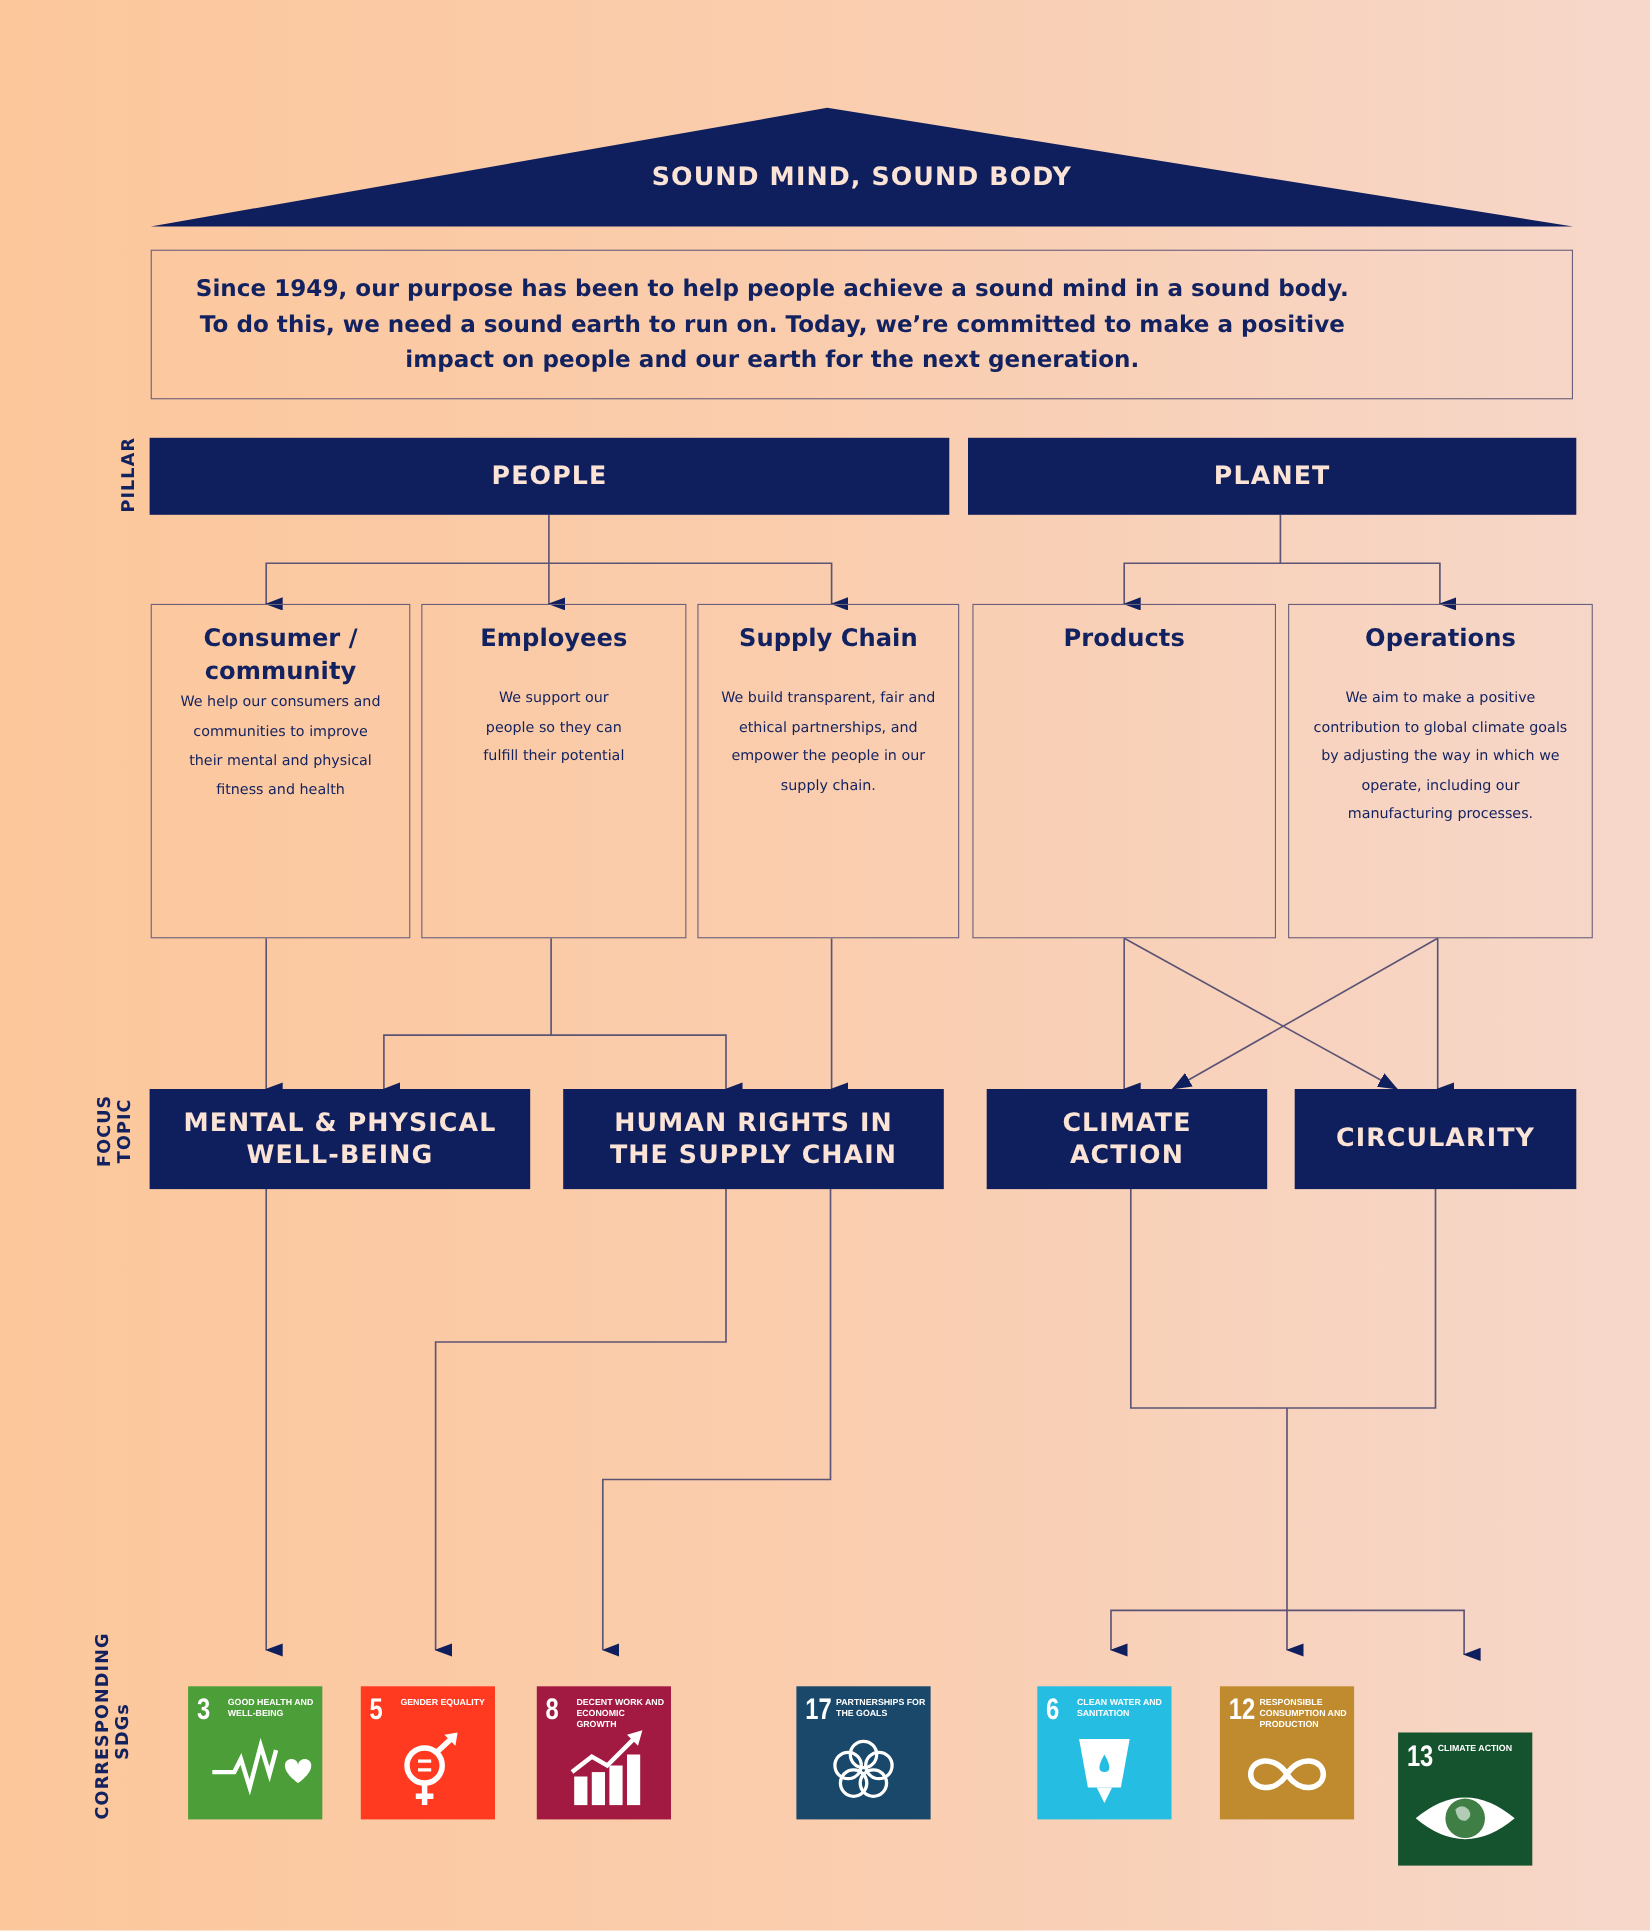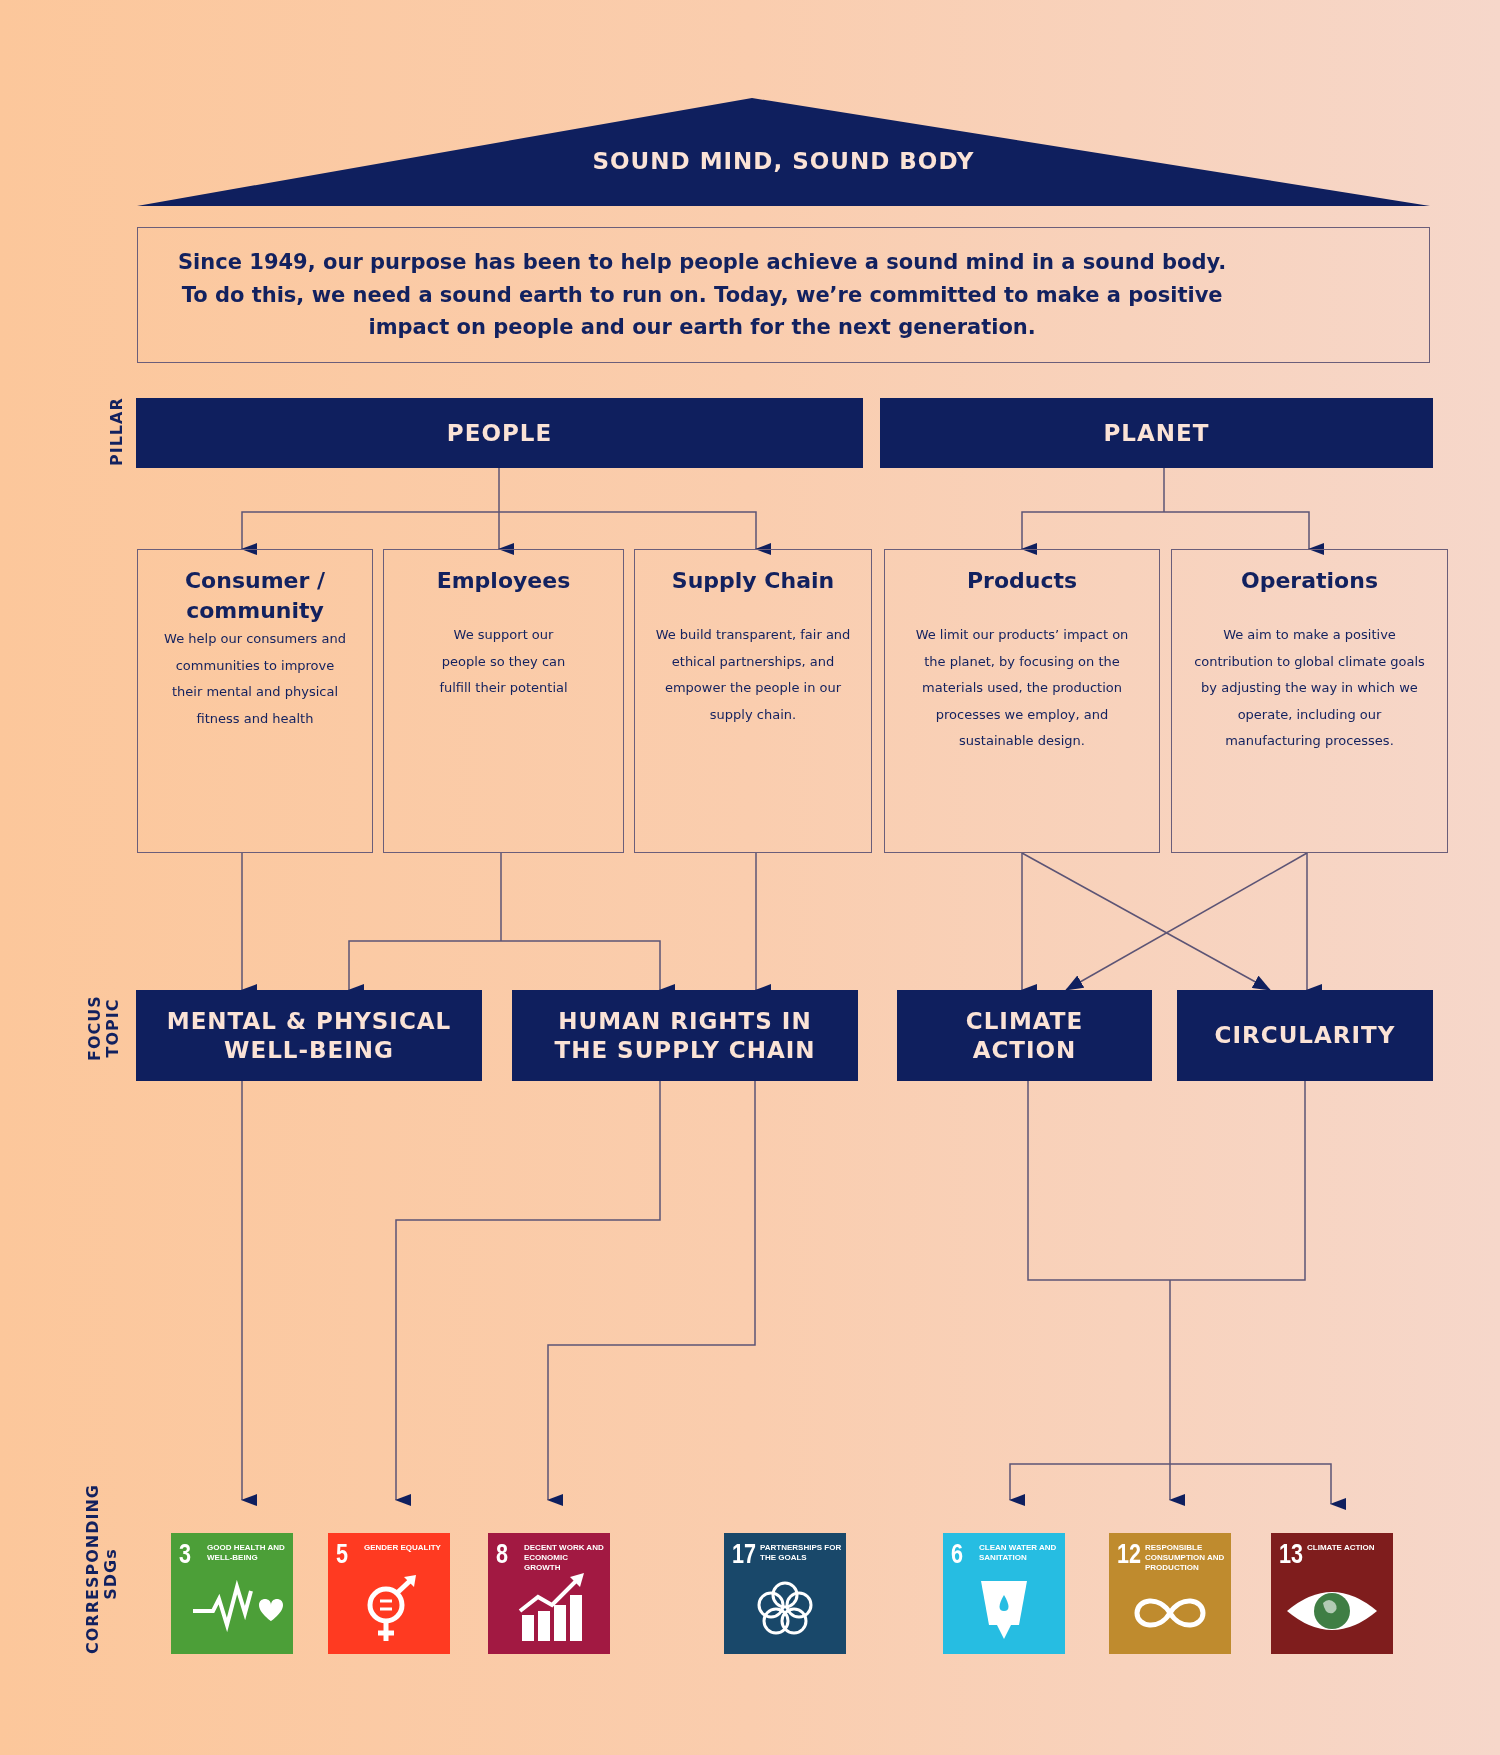--- a/index.html
+++ b/index.html
@@ -98,21 +98,20 @@
   <p style="padding:0 48px;">We support our people so they can fulfill their potential</p>
 </div>
 <div class="abs card" style="left:634px;width:238px;">
   <h3>Supply Chain</h3>
   <div class="gap"></div>
   <p style="padding:0 2px;">We build transparent, fair and ethical partnerships, and empower the people in our supply chain.</p>
 </div>
 <div class="abs card" style="left:884px;width:276px;">
   <h3>Products</h3>
   <div class="gap"></div>
-  <p style="padding:0 14px;">We limit our products’ impact on the planet, by focusing on the materials used, the production processes we employ, and sustainable design.</p>
 </div>
 <div class="abs card" style="left:1171px;width:277px;">
   <h3>Operations</h3>
   <div class="gap"></div>
   <p style="padding:0 10px;">We aim to make a positive contribution to global climate goals by adjusting the way in which we operate, including our manufacturing processes.</p>
 </div>
 
 <div class="abs bar focus" style="left:136px;width:346px;">
   <div>
       <div>MENTAL &amp; PHYSICAL</div>
@@ -190,21 +189,21 @@
   <span class="num">6</span>
   <span class="lbl">Clean water and sanitation</span>
 </div>
 <div class="abs sdg" style="left:1109px;background:#BF8B2E;">
   <svg width="122" height="121">
     <path d="M61,80 C50,62 28,66 28,80 C28,94 50,98 61,80 C72,62 94,66 94,80 C94,94 72,98 61,80 Z" fill="none" stroke="#fff" stroke-width="5"></path>
   </svg>
   <span class="num">12</span>
   <span class="lbl">Responsible consumption and production</span>
 </div>
-<div class="abs sdg" style="left:1271px;background:#7f1d1d;">
+<div class="abs sdg" style="left:1271px;background:#14532d;margin-top:42px;">
   <svg width="122" height="121">
     <path d="M16,78 Q61,40 106,78 Q61,116 16,78 Z" fill="#fff"></path>
     <circle cx="61" cy="78" r="18" fill="#3F7E44"></circle>
     <path d="M52,70 q6,-6 12,0 q4,6 -2,10 q-8,2 -10,-10 z" fill="#fff" opacity="0.6"></path>
   </svg>
   <span class="num">13</span>
   <span class="lbl">Climate action</span>
 </div>
 
 </body></html>

